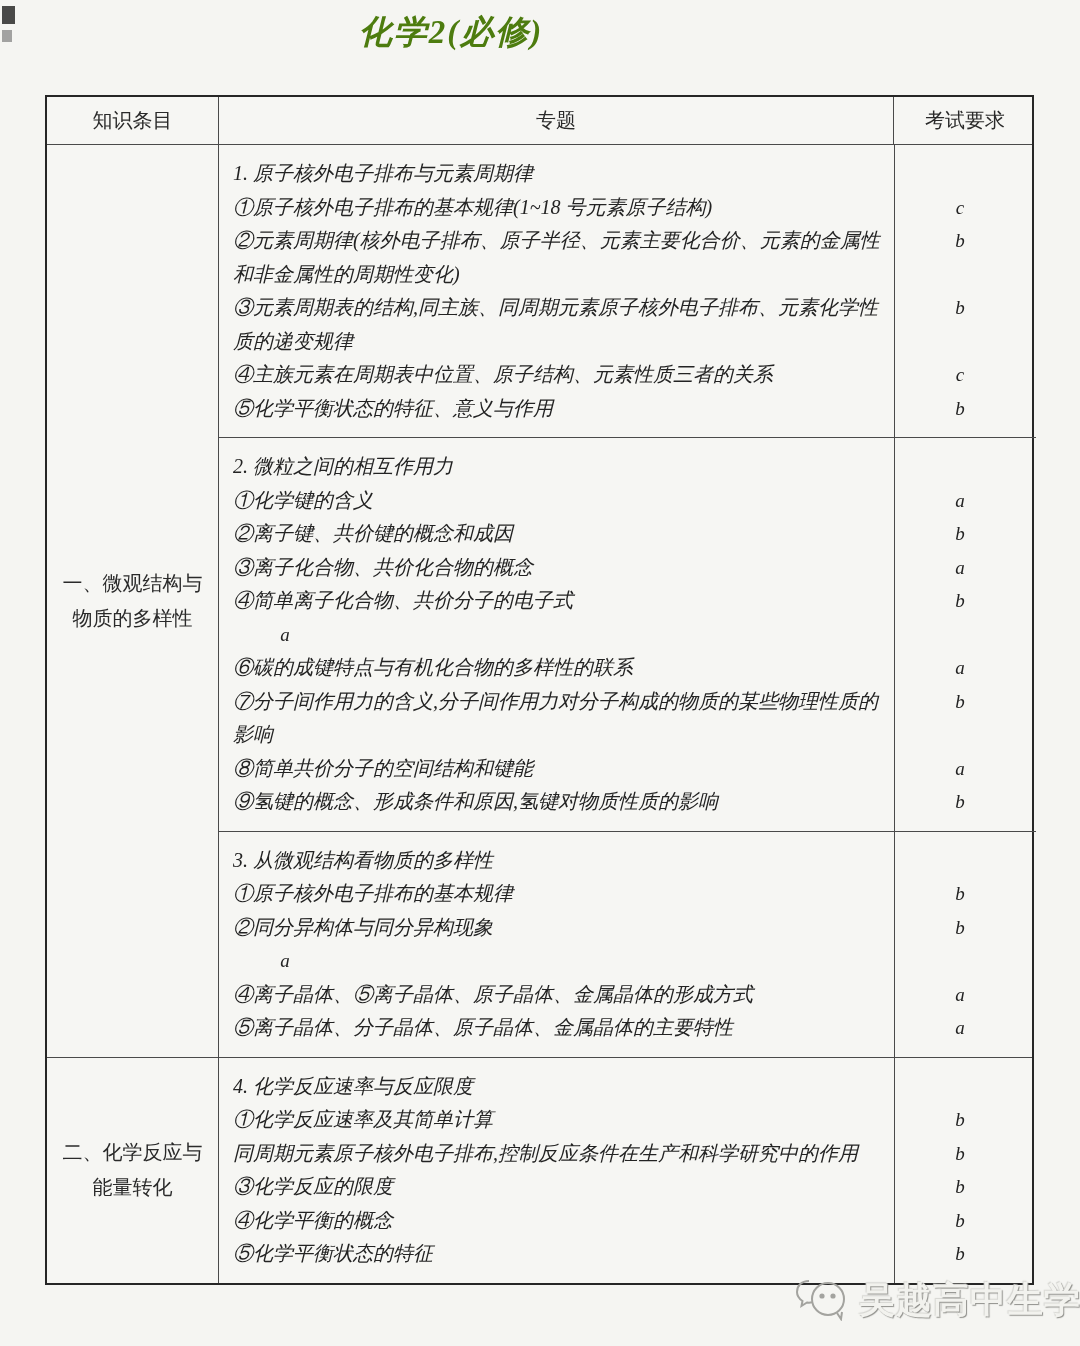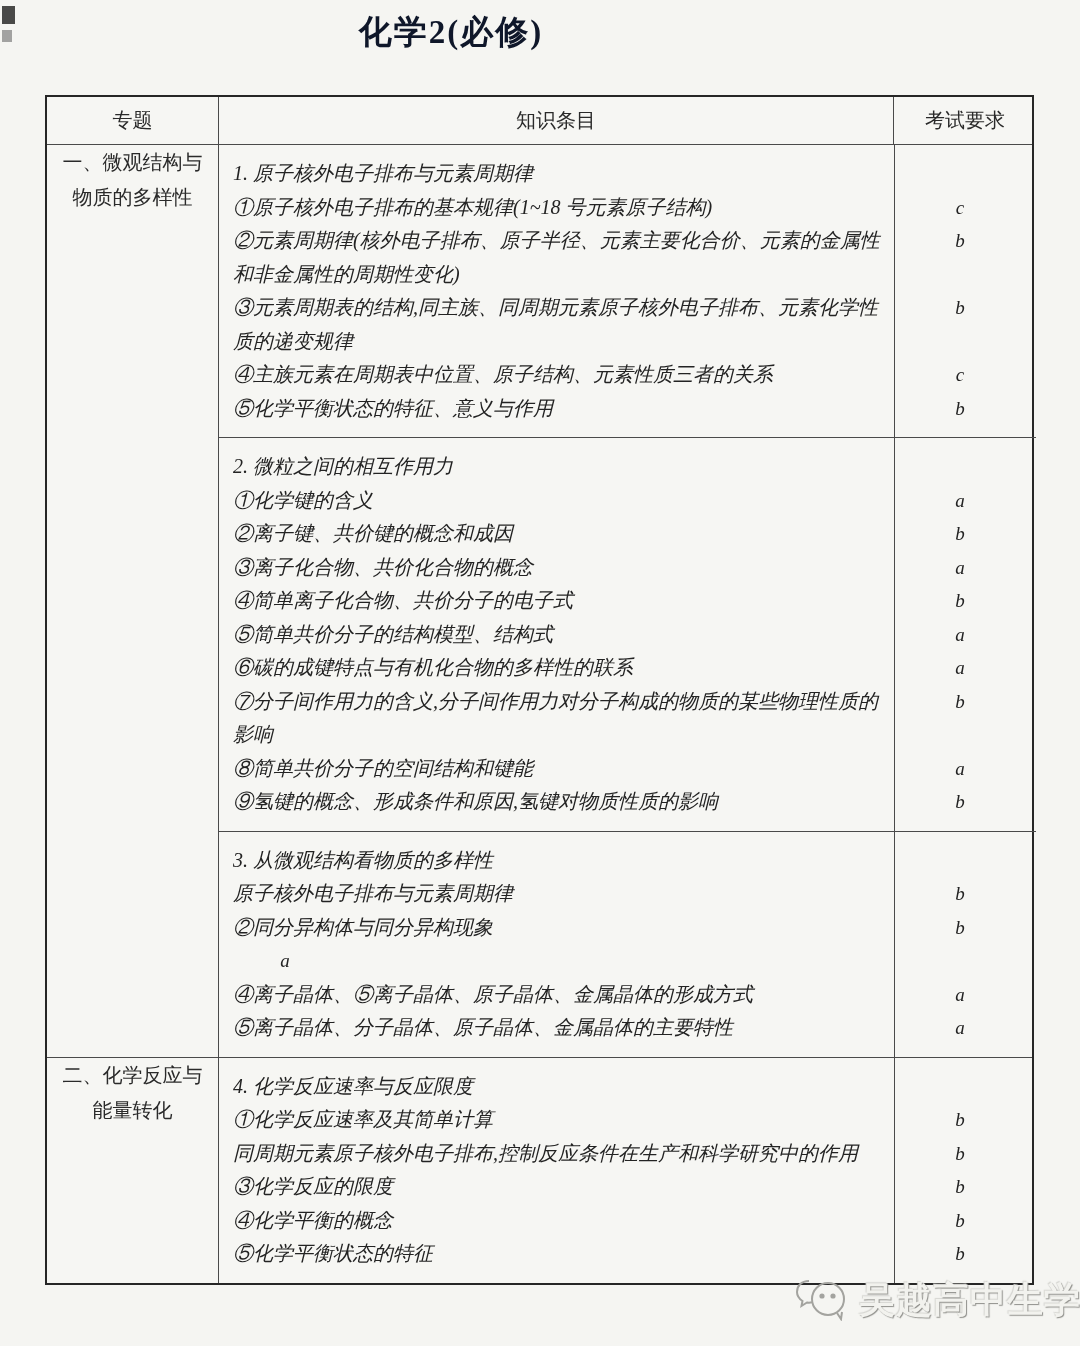--- a/index.html
+++ b/index.html
@@ -8,21 +8,22 @@
     background:#f5f5f2;
     font-family:"Liberation Serif","DejaVu Serif",serif;
     color:#262626;
     position:relative;
     overflow:hidden;
   }
   .page-title{
     position:absolute;top:10px;left:0;width:902px;
     text-align:center;
     font-size:33px;font-weight:bold;letter-spacing:2px;
-    color:#0f172a;
+    color:#4d7c0f;
+    font-style:italic;
   }
   .exam-table{
     position:absolute;left:45px;top:95px;width:989px;
     border:2px solid #262626;
     box-sizing:border-box;
     background:#f6f6f3;
   }
   .thead{
     display:grid;
     grid-template-columns:172px 675px 142px;
@@ -36,21 +37,21 @@
   .thead .hcell.b1{border-right:1px solid #4a4a4a;}
   .thead .hcell.b2{border-right:1px solid #4a4a4a;}
   .group{
     display:grid;
     grid-template-columns:172px 817px;
   }
   .group.second{border-top:1px solid #4a4a4a;}
   .topic-cell{
     border-right:1px solid #4a4a4a;
     display:flex;flex-direction:column;
-    align-items:center;justify-content:flex-start;
+    align-items:center;justify-content:center;
     font-size:20px;line-height:35px;
     color:#2a2a2a;
     text-align:center;
   }
   .sections{position:relative;}
   .sections::after{
     content:"";
     position:absolute;top:0;bottom:0;left:675px;width:1px;
     background:#4a4a4a;
   }
@@ -94,22 +95,22 @@
 <body>
 
 <div class="scan-artifact-1"></div>
 <div class="scan-artifact-2"></div>
 
 <div class="page-title">化学2(必修)</div>
 
 <div class="exam-table">
 
   <div class="thead">
+    <div class="hcell b2">知识条目</div>
     <div class="hcell b1">专题</div>
-    <div class="hcell b2">知识条目</div>
     <div class="hcell">考试要求</div>
   </div>
 
   <div class="group">
     <div class="topic-cell">
       <span>一、微观结构与</span>
       <span>物质的多样性</span>
     </div>
     <div class="sections">
 
@@ -155,21 +156,20 @@
         </div>
         <div class="item-row">
           <div class="item-text">③离子化合物、共价化合物的概念</div>
           <div class="item-req">a</div>
         </div>
         <div class="item-row">
           <div class="item-text">④简单离子化合物、共价分子的电子式</div>
           <div class="item-req">b</div>
         </div>
         <div class="item-row">
-          <div class="item-text">⑤简单共价分子的结构模型、结构式</div>
           <div class="item-req">a</div>
         </div>
         <div class="item-row">
           <div class="item-text">⑥碳的成键特点与有机化合物的多样性的联系</div>
           <div class="item-req">a</div>
         </div>
         <div class="item-row">
           <div class="item-text">⑦分子间作用力的含义,分子间作用力对分子构成的物质的某些物理性质的影响</div>
           <div class="item-req">b</div>
         </div>
@@ -182,21 +182,21 @@
           <div class="item-req">b</div>
         </div>
       </div>
 
       <div class="section">
         <div class="item-row">
           <div class="item-text">3. 从微观结构看物质的多样性</div>
           <div class="item-req"></div>
         </div>
         <div class="item-row">
-          <div class="item-text">原子核外电子排布与元素周期律</div>
+          <div class="item-text">①原子核外电子排布的基本规律</div>
           <div class="item-req">b</div>
         </div>
         <div class="item-row">
           <div class="item-text">②同分异构体与同分异构现象</div>
           <div class="item-req">b</div>
         </div>
         <div class="item-row">
           <div class="item-req">a</div>
         </div>
         <div class="item-row">

